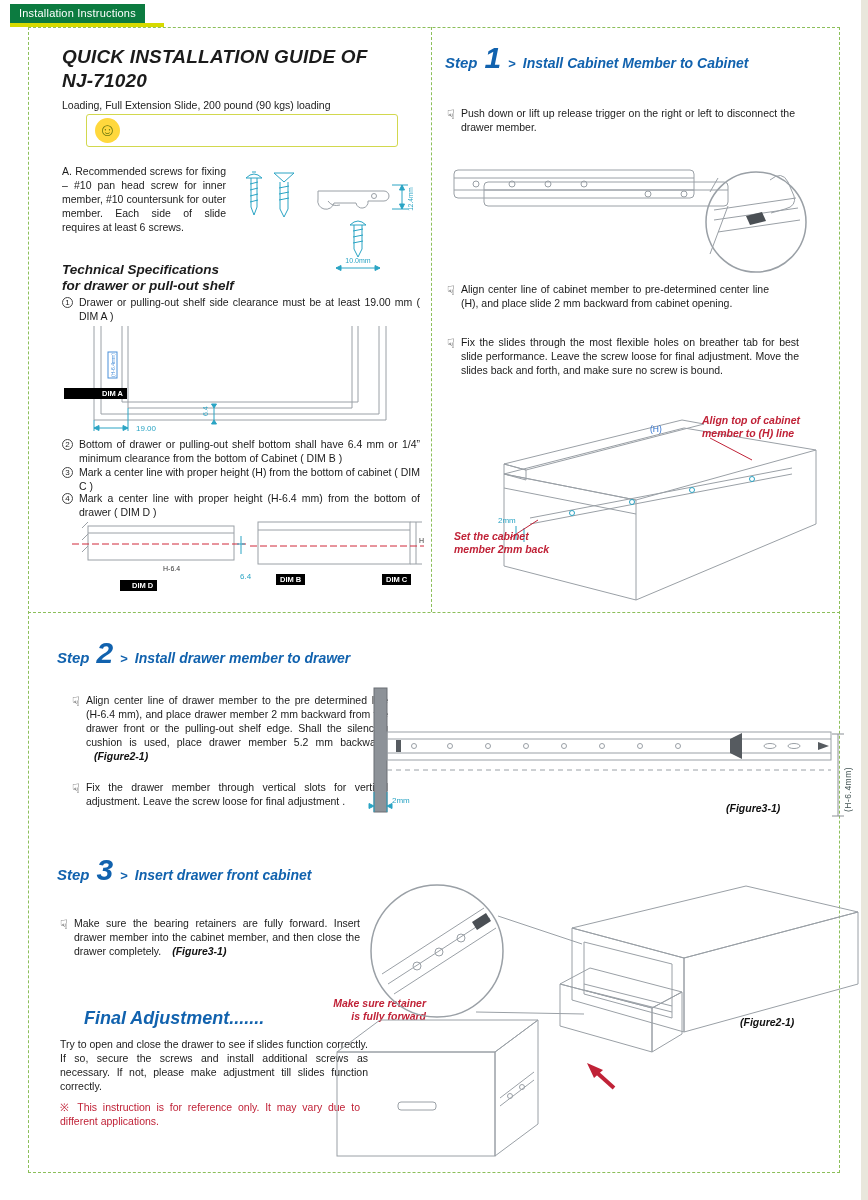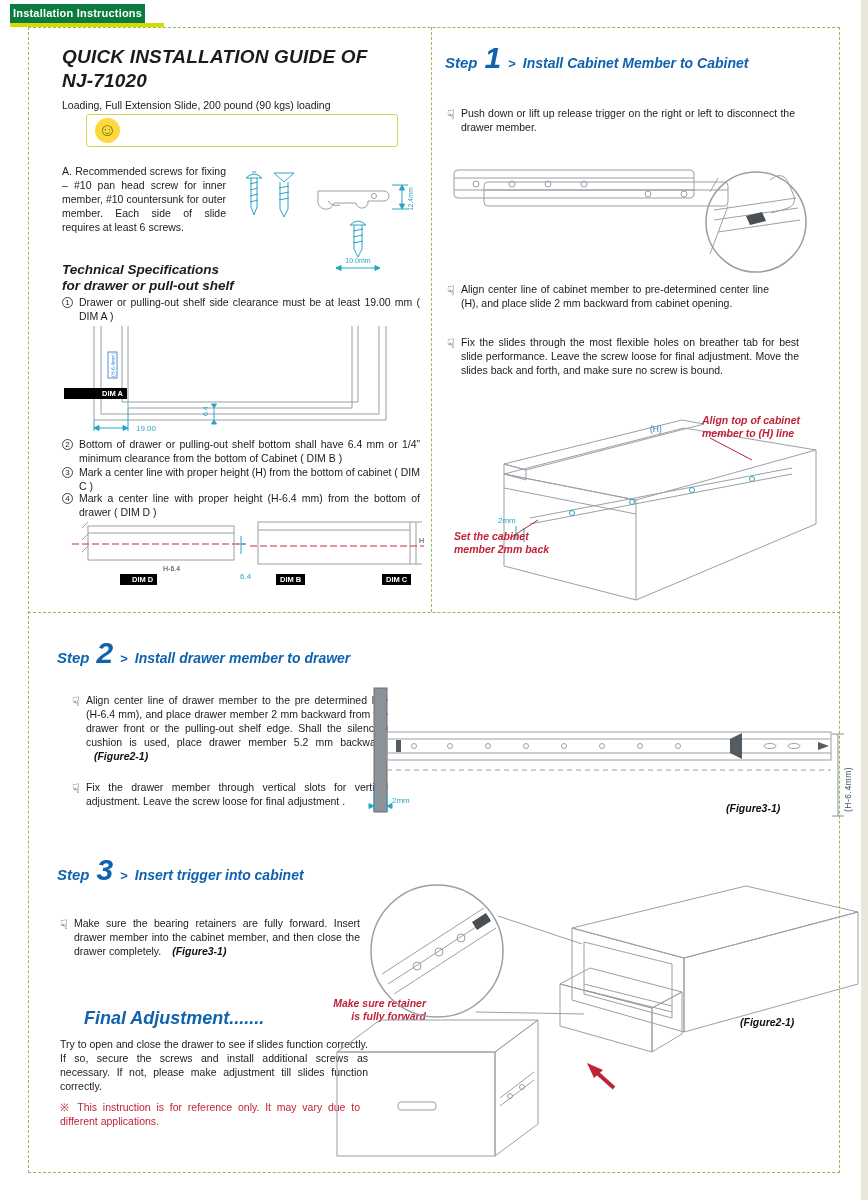--- a/index.html
+++ b/index.html
@@ -6,21 +6,21 @@
   html,body { width: 868px; height: 1200px; }
   body {
     position: relative;
     background: #ffffff;
     font-family: "Liberation Sans", sans-serif;
     color: #1b1b1b;
     overflow: hidden;
   }
   .abs { position: absolute; }
   .edge-shade { left: 861px; top: 0; width: 7px; height: 1200px; background: #e9e7dc; }
-  .tag { left: 10px; top: 4px; background: #0c7b40; color: #fff; font-size: 11px; font-weight: bold; padding: 3px 3px 4px; letter-spacing: .2px; }
+  .tag { left: 10px; top: 4px; background: #0c7b40; color: #fff; font-size: 11px; font-weight: normal; padding: 3px 9px 4px; letter-spacing: .2px; }
   .tag-bar { left: 10px; top: 23px; width: 154px; height: 4px; background: #d6da00; }
   .page-border { left: 28px; top: 27px; width: 812px; height: 1146px; border: 1px dashed #8cbf5a; }
   .vdiv { left: 431px; top: 27px; height: 585px; border-left: 1px dashed #8cbf5a; }
   .hdiv { left: 28px; top: 612px; width: 812px; border-top: 1px dashed #8cbf5a; }
 
   .title { font-size: 19px; font-weight: bold; font-style: italic; letter-spacing: .2px; }
   .sub { font-size: 10.5px; }
   .notice { display: flex; align-items: center; gap: 9px; border: 1px solid #d2d84e; border-radius: 3px; padding: 3px 8px; }
   .smiley { width: 25px; height: 25px; border-radius: 50%; background: #ffd83d; color: #6f7a10; font-size: 18px; display: flex; align-items: center; justify-content: center; flex: 0 0 auto; }
   .notice-text { color: #aeb400; font-size: 11.5px; font-weight: bold; font-style: italic; line-height: 1.3; }
@@ -187,21 +187,21 @@
     </g>
     <g stroke="#d0293a" stroke-dasharray="7 3" fill="none">
       <line x1="12" y1="26" x2="186" y2="26"></line>
       <line x1="190" y1="28" x2="364" y2="28"></line>
     </g>
     <g stroke="#2aa4c4" fill="none">
       <line x1="181" y1="18" x2="181" y2="36"></line>
       <line x1="177" y1="26" x2="185" y2="26"></line>
     </g>
   </svg>
-  <div class="dim-box" style="left:60px; top:56px;padding-left:12px;">DIM D</div>
+  <div class="dim-box" style="left:60px; top:62px;padding-left:12px;">DIM D</div>
   <div class="abs" style="left:103px; top:47px; font-size:7px; color:#333;">H-6.4</div>
   <div class="abs cyan small-dim" style="left:180px; top:54px;">6.4</div>
   <div class="dim-box" style="left:216px; top:56px;">DIM B</div>
   <div class="dim-box" style="left:322px; top:56px;">DIM C</div>
   <div class="abs" style="left:359px; top:19px; font-size:7px; color:#333;">H</div>
 </div>
 
 <div class="abs step-head" style="left:445px; top:46px;">
   <span class="step-word">Step</span>
   <span class="step-num">1</span>
@@ -342,21 +342,21 @@
   </svg>
   <div class="abs cyan small-dim" style="left:26px; top:112px;">2mm</div>
   <div class="abs vert" style="left:477px; top:44px; height:84px;">(H-6.4mm)</div>
   <div class="abs fig-label" style="left:352px; top:118px;">(Figure3-1)</div>
 </div>
 
 <div class="abs step-head" style="left:57px; top:858px;">
   <span class="step-word">Step</span>
   <span class="step-num">3</span>
   <span class="step-arr">&gt;</span>
-  <span class="step-title">Insert trigger into cabinet</span>
+  <span class="step-title">Insert drawer front cabinet</span>
 </div>
 
 <div class="abs row" style="left:60px; top:917px; width:300px;">
   <span class="hand">☟</span>
   <div class="body-text">
     <span>Make sure the bearing retainers are fully forward. Insert drawer member into the cabinet member, and then close the drawer completely.</span>
     <span class="fig-label">(Figure3-1)</span>
   </div>
 </div>
 

